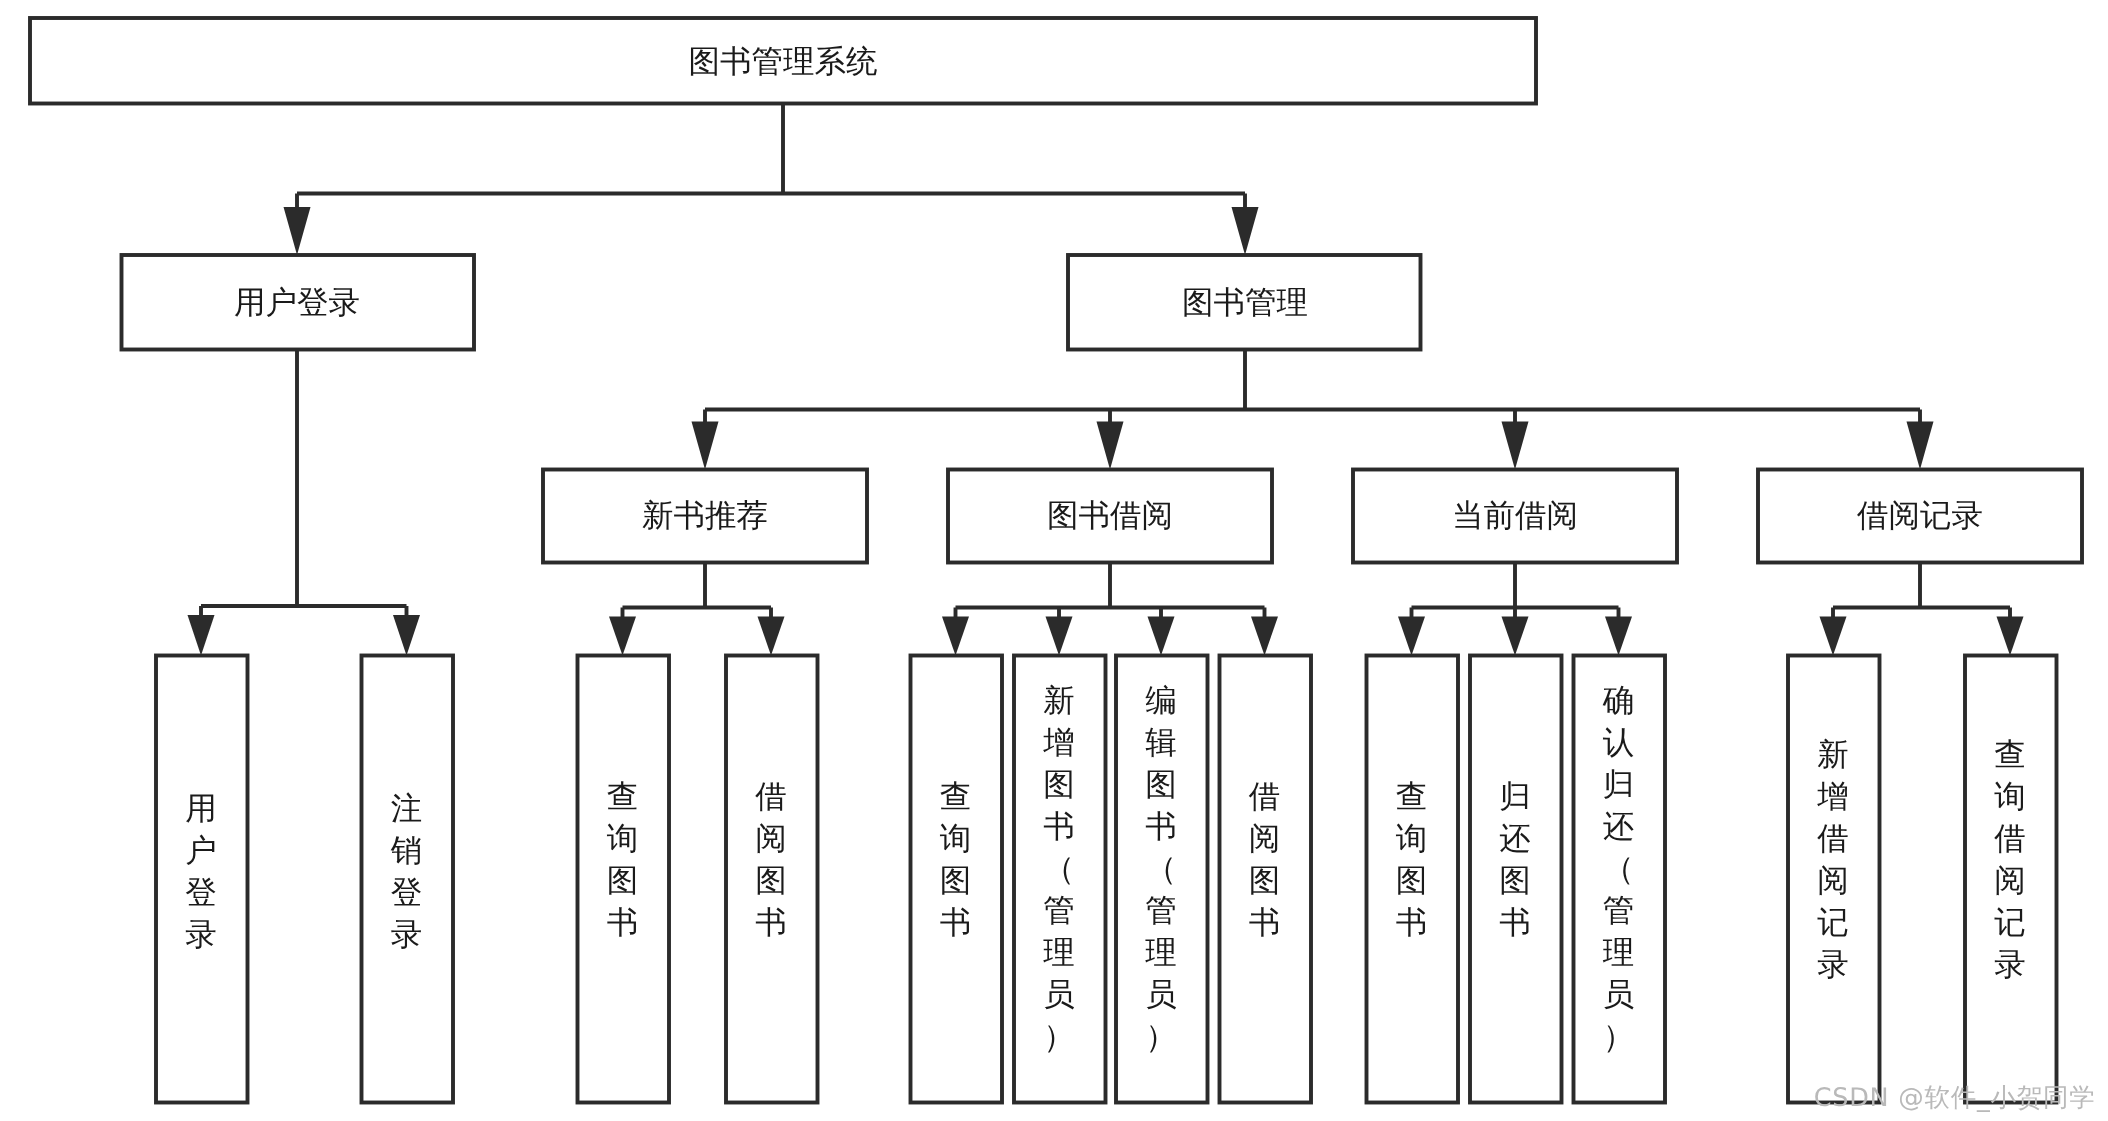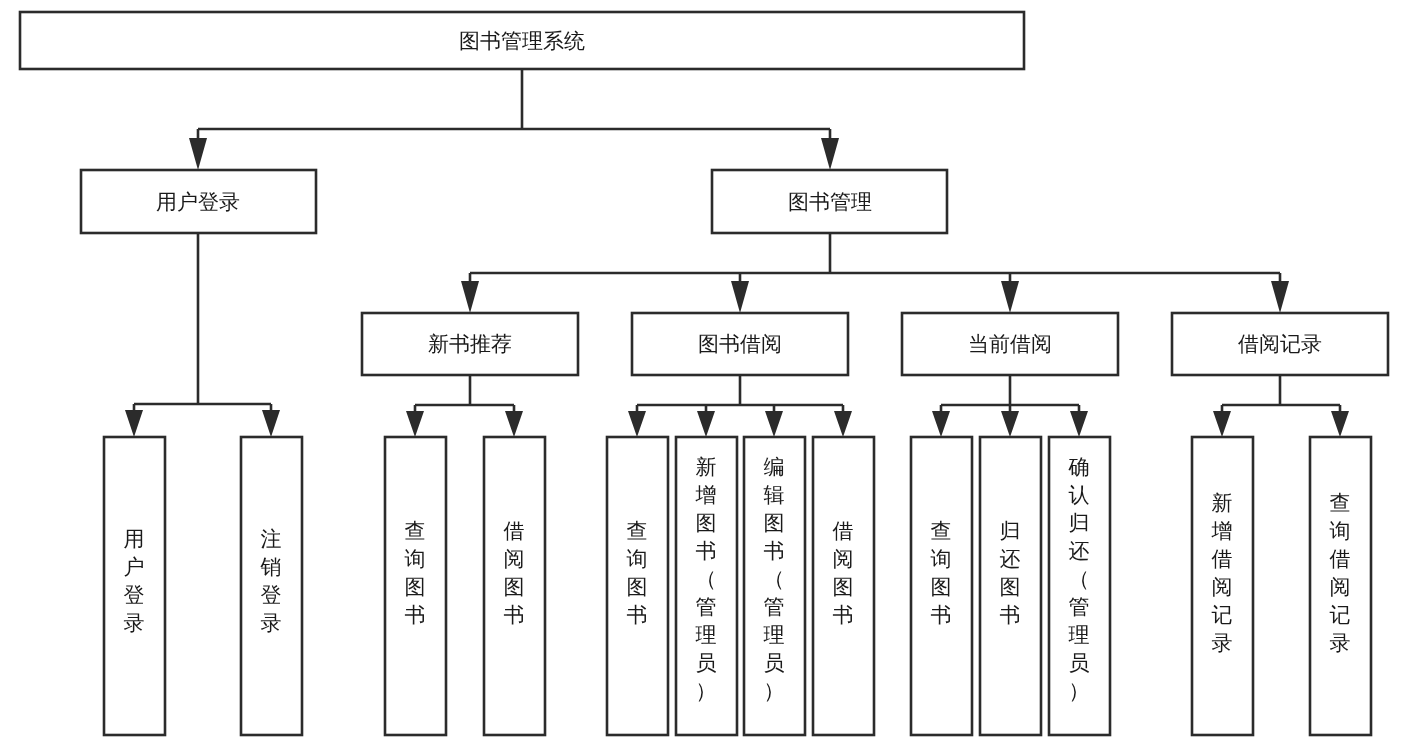--- a/index.html
+++ b/index.html
@@ -231,14 +231,15 @@
       <rect class="node-box" x="1192" y="437" width="61" height="298"></rect>
       <text class="node-label-v" x="1222"><tspan x="1222" y="510">新</tspan><tspan x="1222" y="538">增</tspan><tspan x="1222" y="566">借</tspan><tspan x="1222" y="594">阅</tspan><tspan x="1222" y="622">记</tspan><tspan x="1222" y="650">录</tspan></text>
     </g>
     <g>
       <rect class="node-box" x="1310" y="437" width="61" height="298"></rect>
       <text class="node-label-v" x="1340"><tspan x="1340" y="510">查</tspan><tspan x="1340" y="538">询</tspan><tspan x="1340" y="566">借</tspan><tspan x="1340" y="594">阅</tspan><tspan x="1340" y="622">记</tspan><tspan x="1340" y="650">录</tspan></text>
     </g>
 
   </svg>
 
+  <div class="watermark-text">CSDN @软件_小贺同学</div>
 
 </div>
 
 </body></html>

